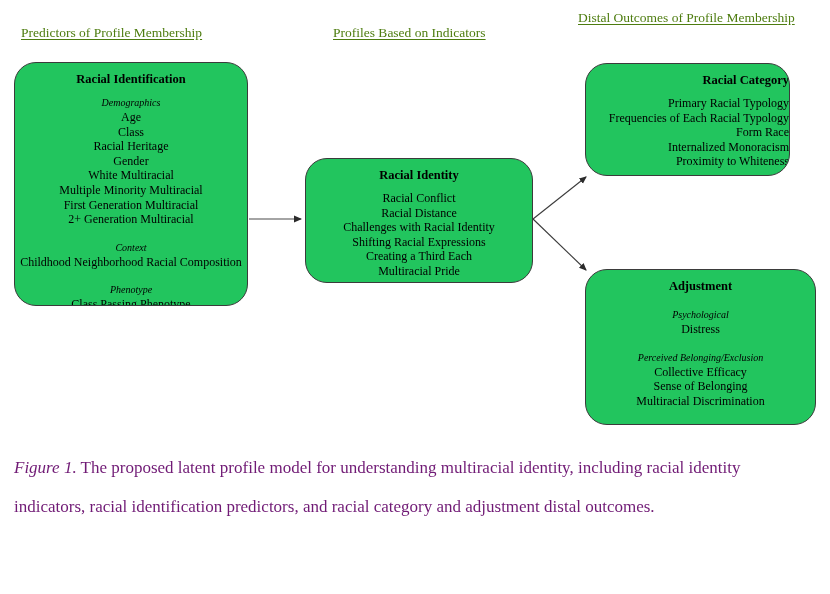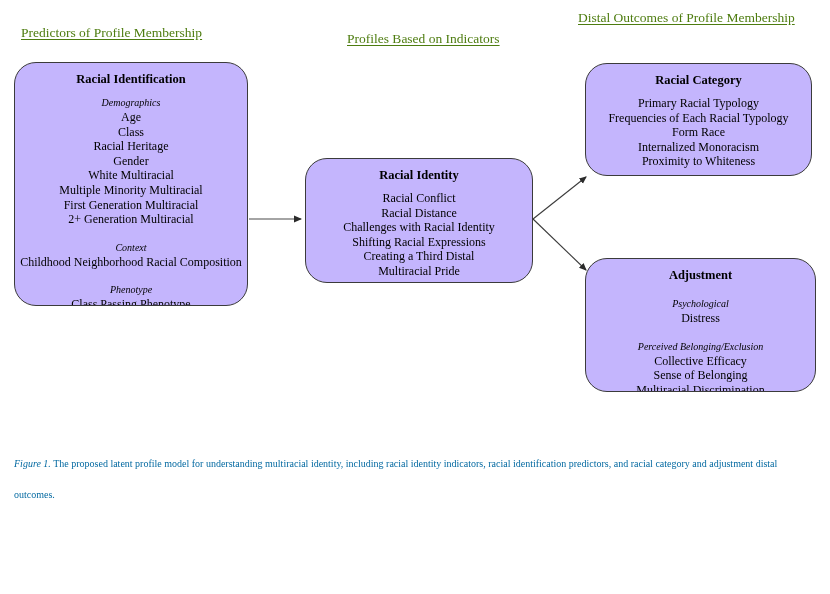--- a/index.html
+++ b/index.html
@@ -27,37 +27,37 @@
   .col-header {
     position: absolute;
     font-size: 13.5px;
     line-height: 16px;
     text-decoration: underline;
     text-underline-offset: 2px;
     white-space: nowrap;
     color: #4d7c0f;
   }
   #hdr-left   { left: 21px;  top: 25px; }
-  #hdr-mid    { left: 347px; top: 25px; margin-top: 6px; }
+  #hdr-mid    { left: 333px; top: 25px; }
   #hdr-right  { left: 578px; top: 10px; }
 
   
   .node-box {
     position: absolute;
     box-sizing: border-box;
     border: 1.1px solid #3b3b3b;
     border-radius: 22px;
-    background: #c4b5fd;
+    background: #22c55e;
     text-align: center;
     overflow: hidden;
   }
   #box-racial-identification { left: 14px;  top: 62px;  width: 234px; height: 244px; }
   #box-racial-identity       { left: 305px; top: 158px; width: 228px; height: 125px; }
-  #box-racial-category       { left: 585px; top: 63px;  width: 227px; height: 113px; }
-  #box-adjustment            { left: 585px; top: 258px; width: 231px; height: 134px; }
+  #box-racial-category       { left: 585px; top: 63px;  width: 205px; height: 113px; text-align: right; }
+  #box-adjustment            { left: 585px; top: 269px; width: 231px; height: 156px; }
 
   .box-title {
     font-weight: bold;
     font-size: 12.5px;
     line-height: 15px;
     margin-top: 9px;
   }
   .box-sub {
     font-style: italic;
     font-size: 10px;
@@ -78,23 +78,23 @@
     width: 830px; height: 594px;
     pointer-events: none;
   }
 
   
   .caption {
     position: absolute;
     left: 14px;
     top: 448px;
     width: 790px;
-    font-size: 10px;
-    line-height: 31px;
-    color: #0369a1;
+    font-size: 17px;
+    line-height: 39px;
+    color: #701a75;
     text-align: left;
   }
   .caption .fig-label {
     font-style: italic;
   }
 </style>
 </head>
 <body>
 
 <div class="figure-canvas">
@@ -146,21 +146,21 @@
 
   <div class="node-box" id="box-racial-identity">
     <div class="box-title">Racial Identity</div>
 
     <div class="gap-sm"></div>
 
     <div class="box-item">Racial Conflict</div>
     <div class="box-item">Racial Distance</div>
     <div class="box-item">Challenges with Racial Identity</div>
     <div class="box-item">Shifting Racial Expressions</div>
-    <div class="box-item">Creating a Third Distal</div>
+    <div class="box-item">Creating a Third Each</div>
     <div class="box-item">Multiracial Pride</div>
   </div>
 
   <div class="node-box" id="box-racial-category">
     <div class="box-title">Racial Category</div>
 
     <div class="gap-sm"></div>
 
     <div class="box-item">Primary Racial Typology</div>
     <div class="box-item">Frequencies of Each Racial Typology</div>

